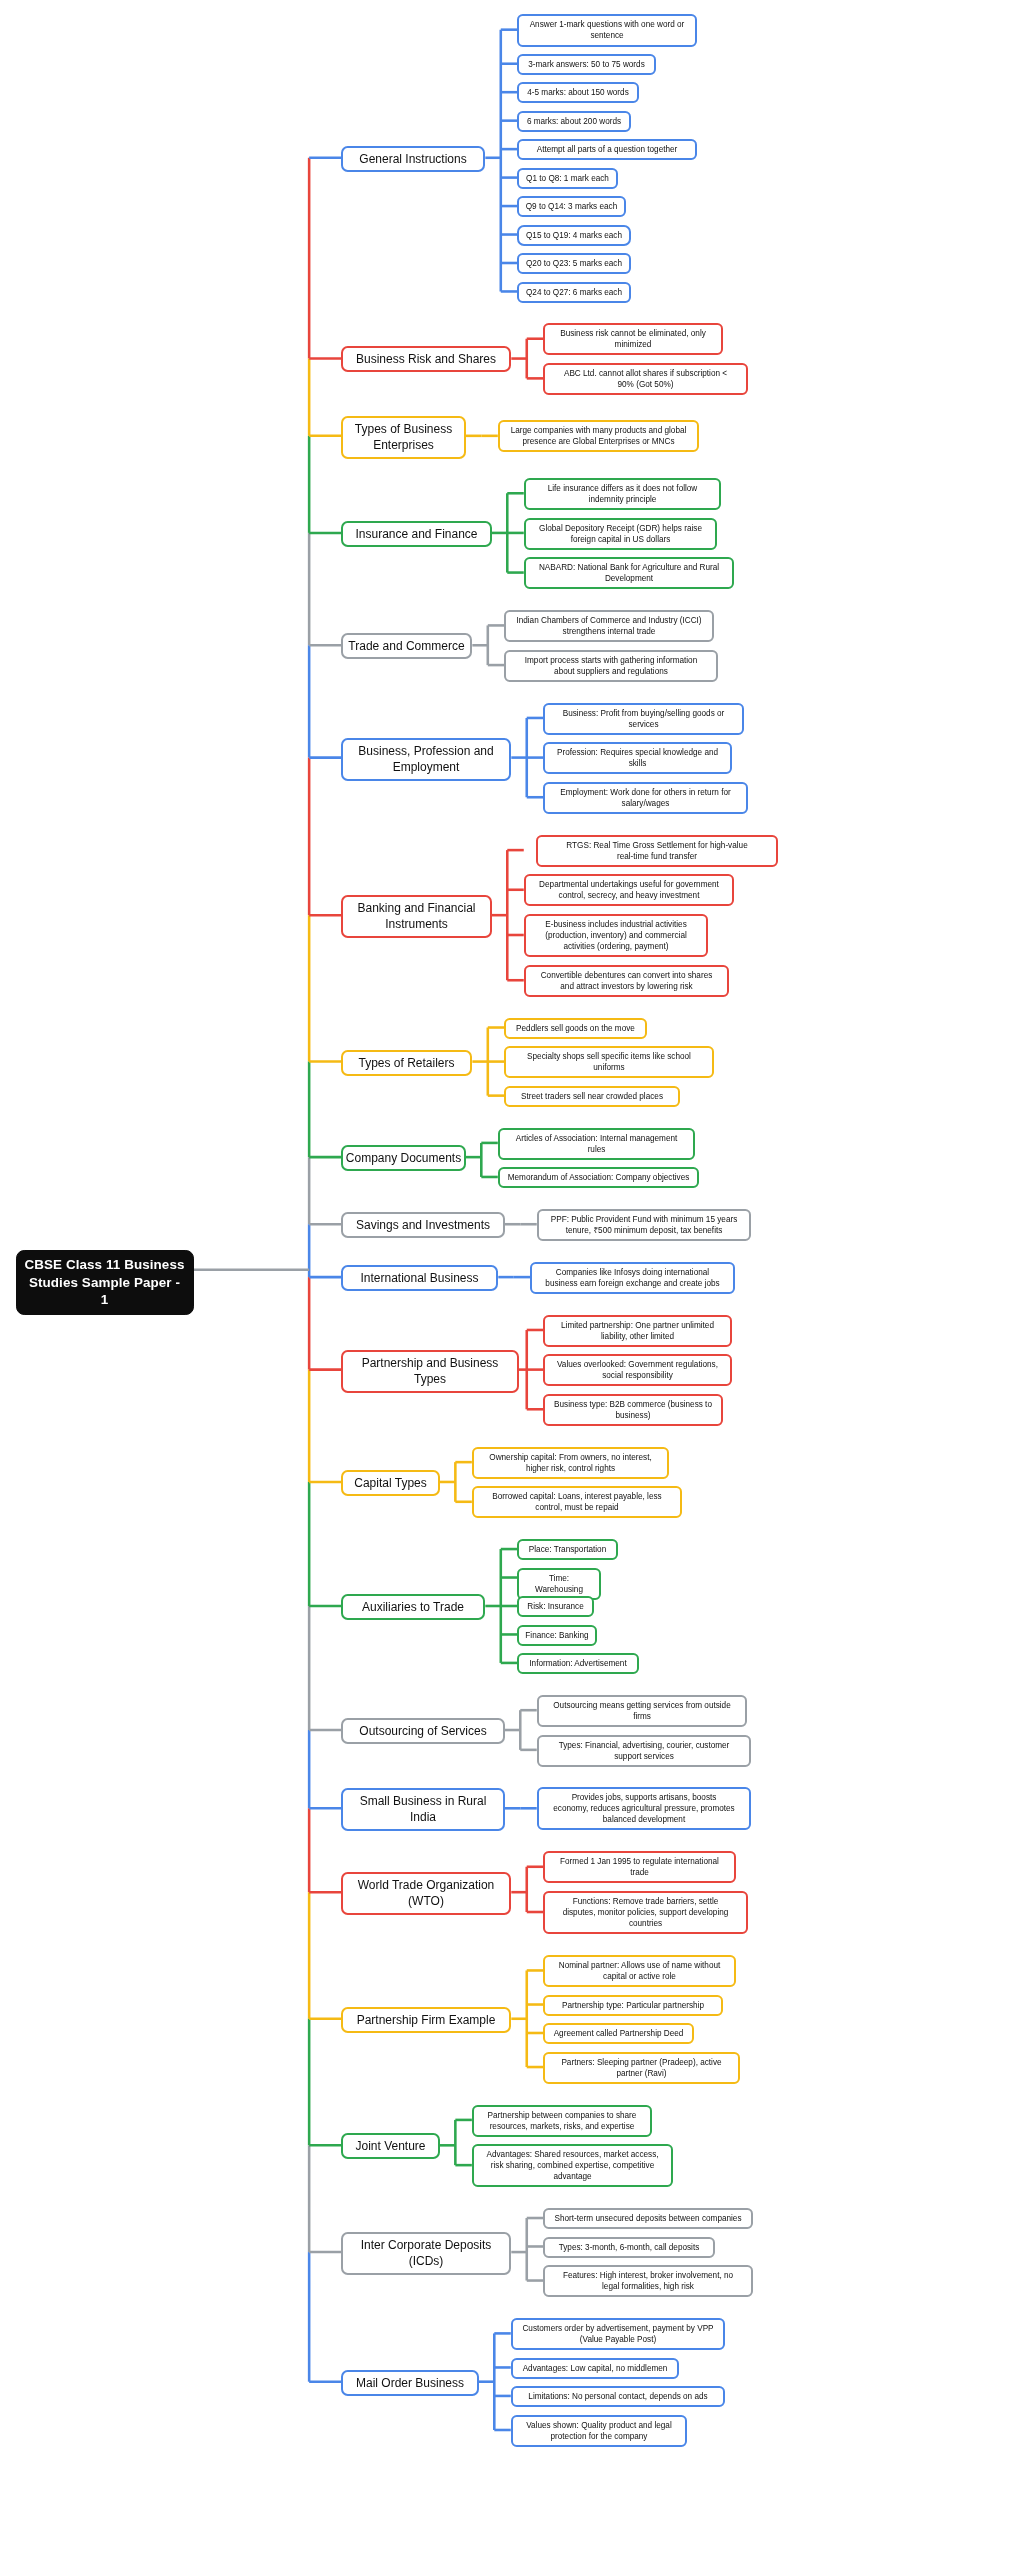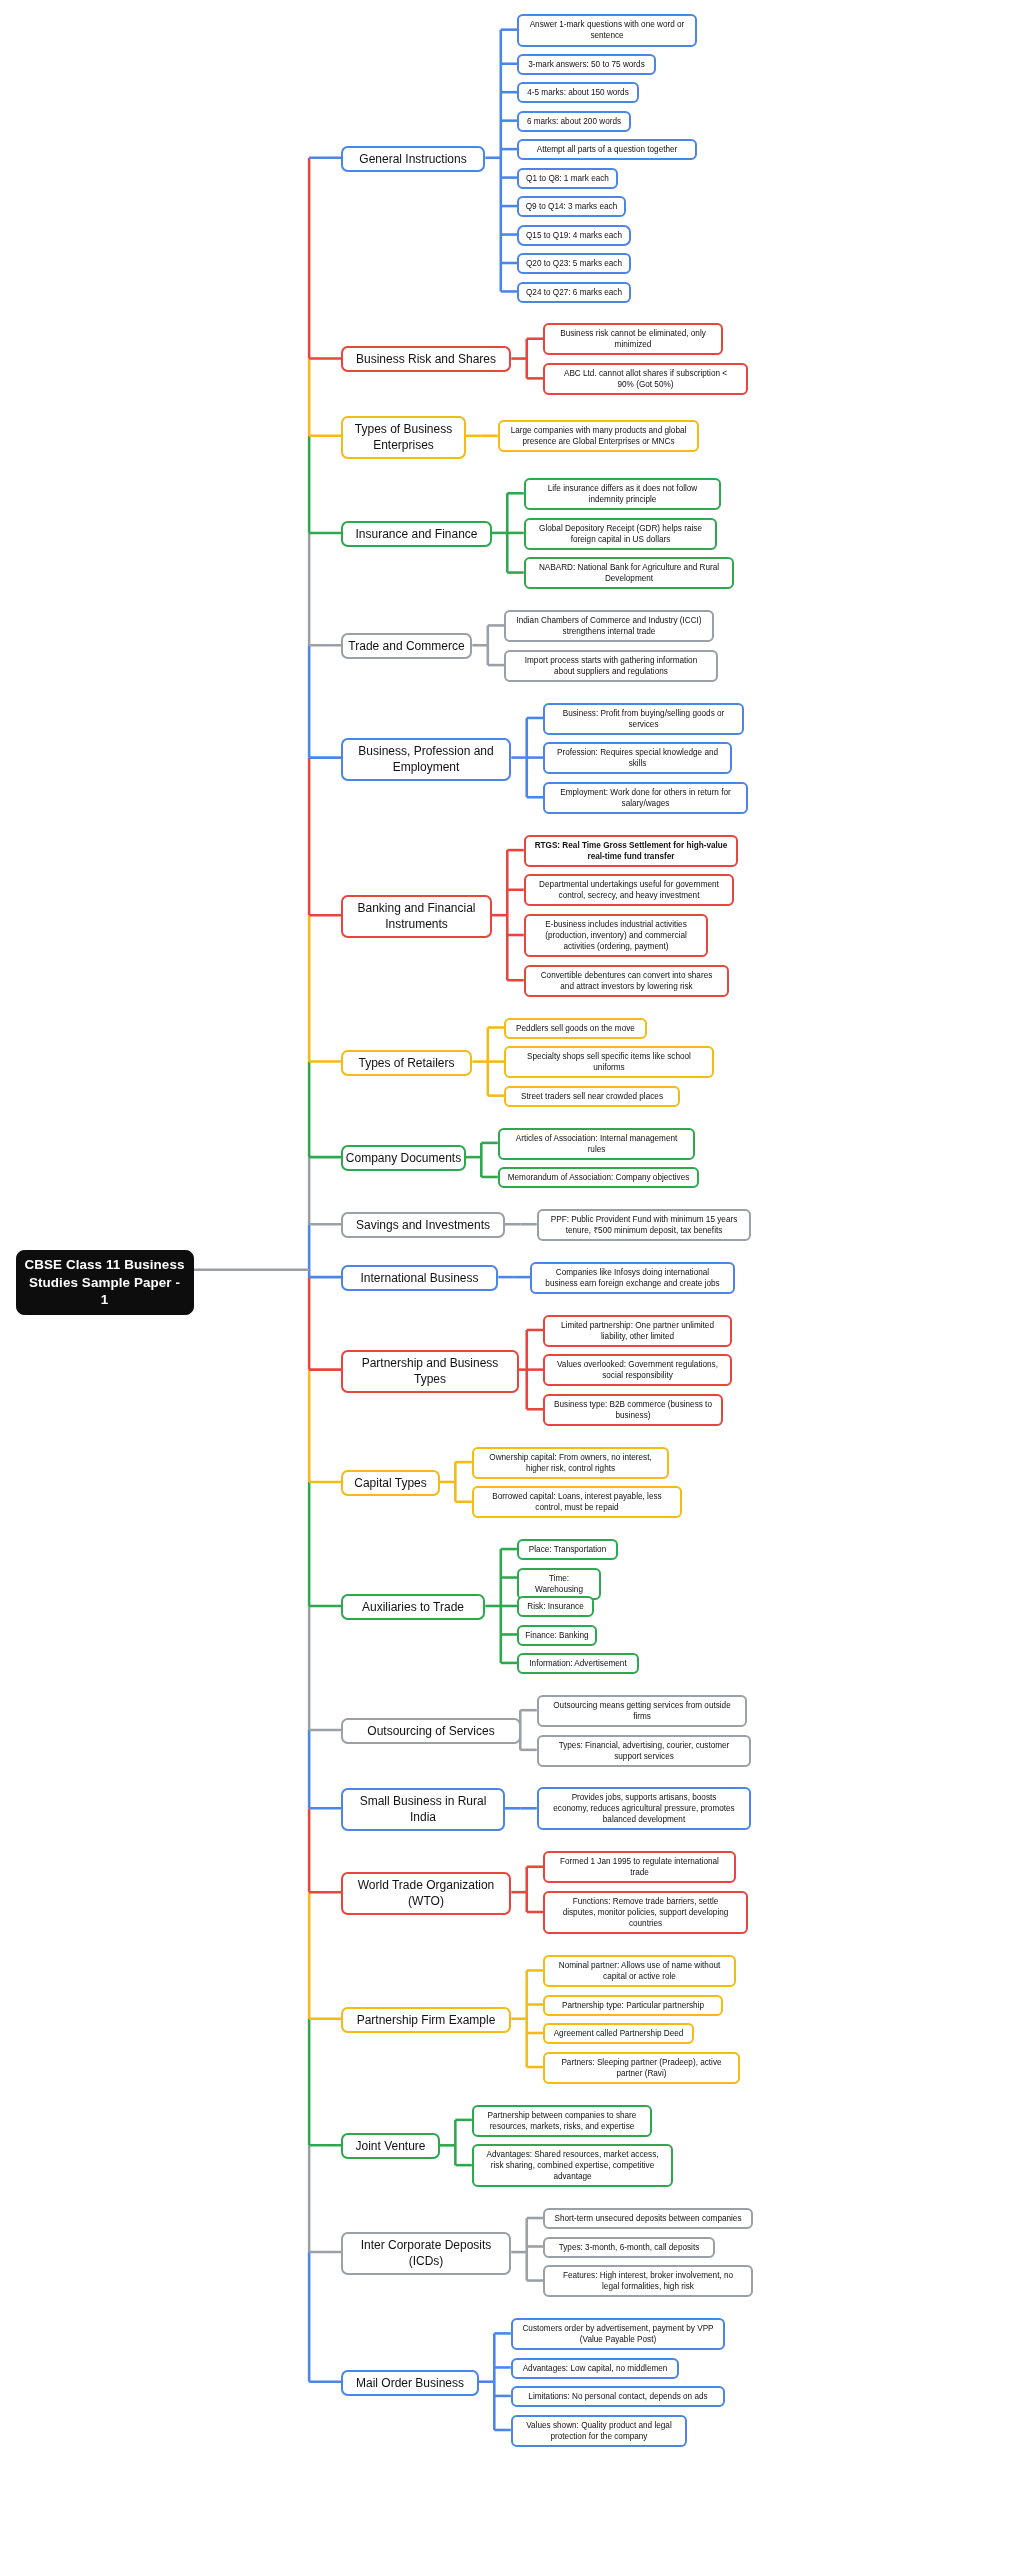--- a/index.html
+++ b/index.html
@@ -292,21 +292,21 @@
       </div>
       <div class="node leaf c-blue" style="left: 543px; top: 742px; width: 189px; min-height: 31px; border-color: rgb(74, 134, 232);">
         <span>Profession: Requires special knowledge and<br>skills</span>
       </div>
       <div class="node leaf c-blue" style="left: 543px; top: 782px; width: 205px; min-height: 31px; border-color: rgb(74, 134, 232);">
         <span>Employment: Work done for others in return for<br>salary/wages</span>
       </div>
       <div class="node branch c-red wrap" style="left: 341px; top: 895px; width: 151px; min-height: 40px; border-color: rgb(232, 69, 60);">
         <span>Banking and Financial<br>Instruments</span>
       </div>
-      <div class="node leaf c-red" style="left: 524px; top: 835px; width: 214px; min-height: 31px; border-color: rgb(232, 69, 60); font-weight: bold;">
+      <div class="node leaf c-red" style="left: 536px; top: 835px; width: 242px; min-height: 31px; border-color: rgb(232, 69, 60);">
         <span>RTGS: Real Time Gross Settlement for high-value<br>real-time fund transfer</span>
       </div>
       <div class="node leaf c-red" style="left: 524px; top: 874px; width: 210px; min-height: 31px; border-color: rgb(232, 69, 60);">
         <span>Departmental undertakings useful for government<br>control, secrecy, and heavy investment</span>
       </div>
       <div class="node leaf c-red" style="left: 524px; top: 914px; width: 184px; min-height: 42px; border-color: rgb(232, 69, 60);">
         <span>E-business includes industrial activities<br>(production, inventory) and commercial<br>activities (ordering, payment)</span>
       </div>
       <div class="node leaf c-red" style="left: 524px; top: 965px; width: 205px; min-height: 31px; border-color: rgb(232, 69, 60);">
         <span>Convertible debentures can convert into shares<br>and attract investors by lowering risk</span>
@@ -376,21 +376,21 @@
       </div>
       <div class="node leaf c-green" style="left: 517px; top: 1596px; width: 77px; min-height: 19.6px; border-color: rgb(46, 168, 79);">
         <span>Risk: Insurance</span>
       </div>
       <div class="node leaf c-green" style="left: 517px; top: 1625px; width: 80px; min-height: 19.6px; border-color: rgb(46, 168, 79);">
         <span>Finance: Banking</span>
       </div>
       <div class="node leaf c-green" style="left: 517px; top: 1653px; width: 122px; min-height: 19.6px; border-color: rgb(46, 168, 79);">
         <span>Information: Advertisement</span>
       </div>
-      <div class="node branch c-gray" style="left: 341px; top: 1718px; width: 180px; min-height: 24px; border-color: rgb(154, 160, 166);">
+      <div class="node branch c-gray" style="left: 341px; top: 1718px; width: 164px; min-height: 24px; border-color: rgb(154, 160, 166);">
         <span>Outsourcing of Services</span>
       </div>
       <div class="node leaf c-gray" style="left: 537px; top: 1695px; width: 210px; min-height: 31px; border-color: rgb(154, 160, 166);">
         <span>Outsourcing means getting services from outside<br>firms</span>
       </div>
       <div class="node leaf c-gray" style="left: 537px; top: 1735px; width: 214px; min-height: 31px; border-color: rgb(154, 160, 166);">
         <span>Types: Financial, advertising, courier, customer<br>support services</span>
       </div>
       <div class="node branch c-blue wrap" style="left: 341px; top: 1788px; width: 164px; min-height: 40px; border-color: rgb(74, 134, 232);">
         <span>Small Business in Rural<br>India</span>

